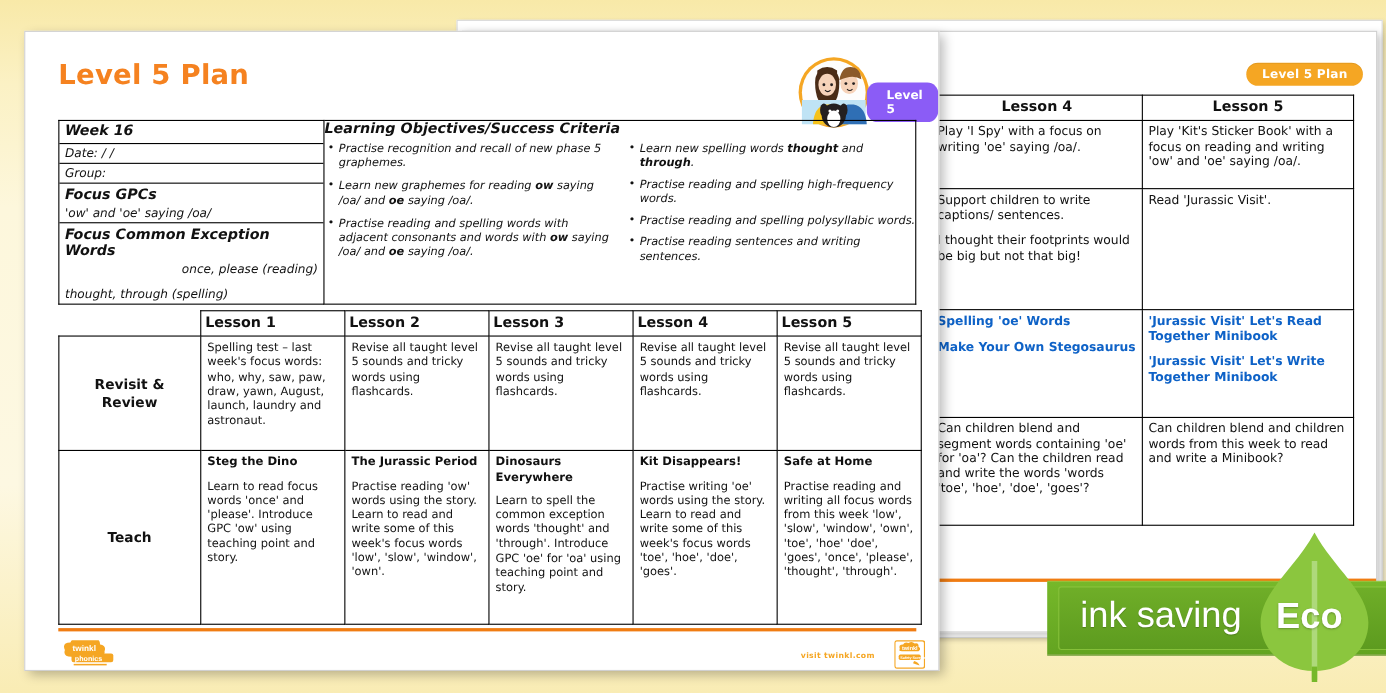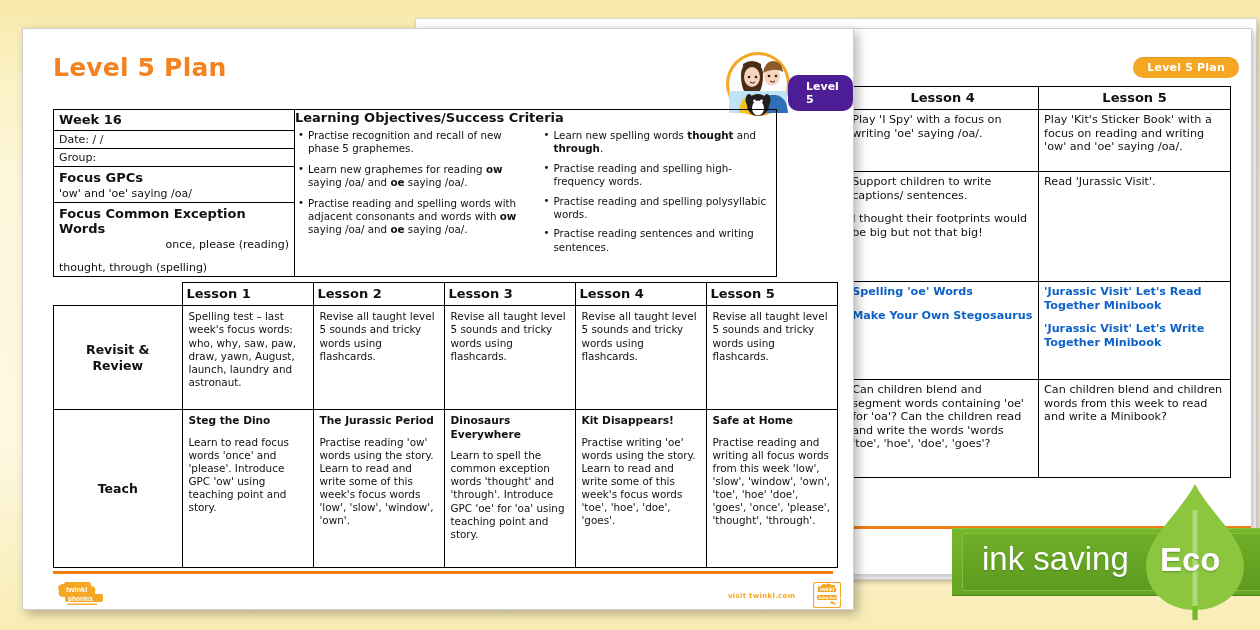--- a/index.html
+++ b/index.html
@@ -67,29 +67,29 @@
   }
   .title{
     position:absolute;left:30px;top:24px;
     color:#f58220;font-size:25px;font-weight:bold;letter-spacing:.2px;
   }
   .kids{
     position:absolute;left:702px;top:22px;width:66px;height:66px;
   }
   .level-pill{
     position:absolute;left:765px;top:46px;
-    background:#4c1d95;color:#ffffff;
+    background:#8b5cf6;color:#ffffff;
     font-size:11px;font-weight:bold;
     padding:5px 13px 5px 18px;border-radius:10px;
   }
 
   
   .hdr{
-    position:absolute;left:30px;top:80px;width:724px;
-    border-collapse:collapse;table-layout:fixed;
+    position:absolute;left:30px;top:80px;width:780px;
+    border-collapse:collapse;table-layout:fixed;font-style:italic;
   }
   .hdr > tbody > tr > td{border:1.6px solid #000;vertical-align:top;padding:0;}
   .hdr .left-col{width:240px;}
   .info-tbl{width:100%;border-collapse:collapse;}
   .info-tbl td{
     border-bottom:1.4px solid #000;padding:2px 5px;
     font-size:11px;color:#111;
   }
   .info-tbl tr:last-child td{border-bottom:none;}
   .info-tbl .hd{font-size:13px;font-weight:bold;padding:2px 5px 3px;}

